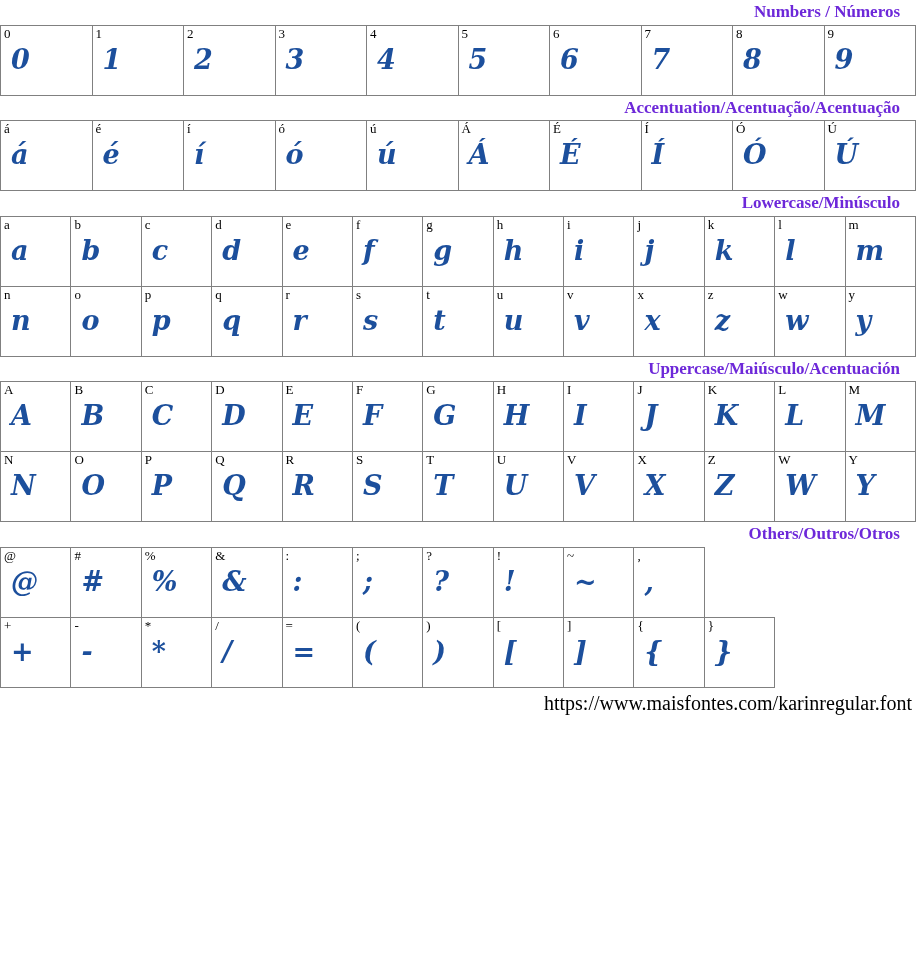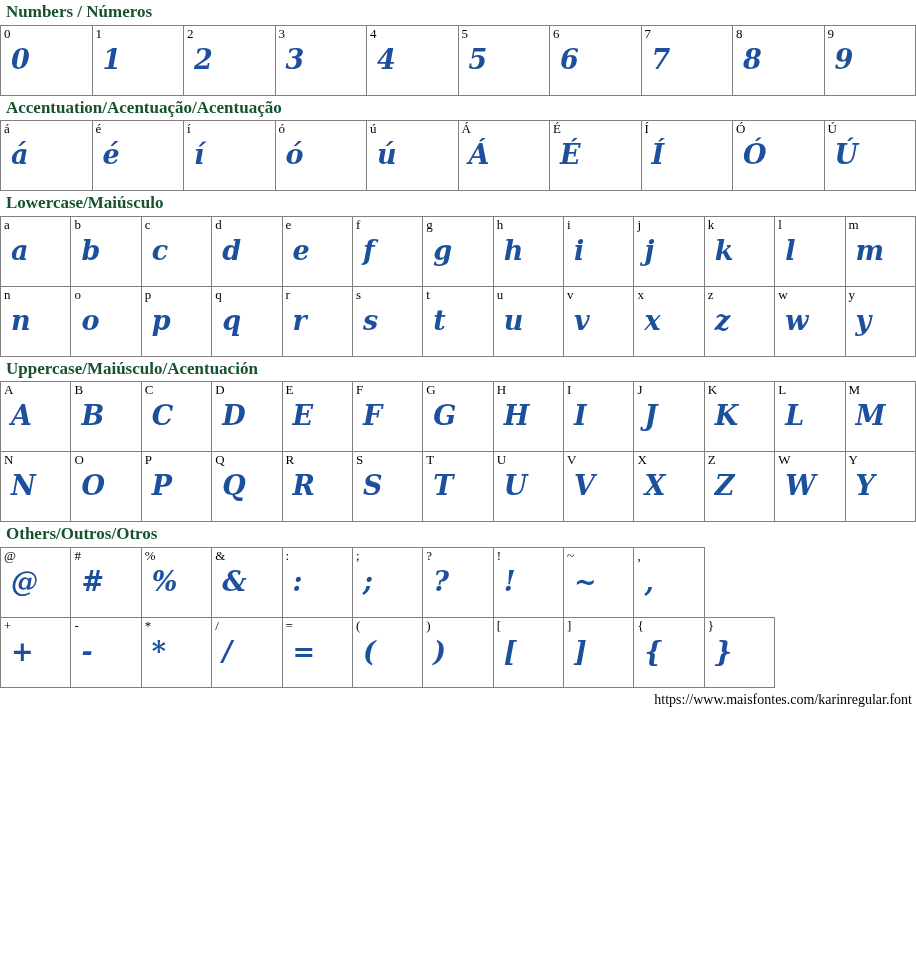--- a/index.html
+++ b/index.html
@@ -14,23 +14,24 @@
   .page {
     position: relative;
     width: 916px;
     height: 975px;
     overflow: hidden;
   }
   .section-title {
     font-family: "Liberation Serif", serif;
     font-weight: bold;
     font-size: 17px;
-    color: #14532d;
+    color: #6d28d9;
     padding: 2px 16px 3px 6px;
     line-height: 1.15;
+    text-align: right;
   }
   table.glyph-table {
     border-collapse: collapse;
     table-layout: fixed;
     width: 916px;
     margin: 0;
   }
   table.glyph-table td {
     border: 1px solid #808080;
     vertical-align: top;
@@ -60,21 +61,21 @@
     padding-left: 10px;
     line-height: 1.1;
     margin-top: 2px;
     letter-spacing: 0.5px;
   }
   
   tr.tall td { height: 70px; }
   .footer {
     text-align: right;
     font-family: "Liberation Serif", serif;
-    font-size: 14px;
+    font-size: 20px;
     color: #000000;
     padding: 4px 4px 0 0;
   }
   .sec-block { margin: 0; padding: 0; }
 </style>
 </head>
 <body>
 
 <div class="page">
 
@@ -172,21 +173,21 @@
         <td>
               <span class="cell-label">Ú</span>
               <span class="cell-glyph">Ú</span>
             </td>
       </tr>
     </tbody>
       </table>
   </div>
 
   <div class="sec-block">
-    <div class="section-title">Lowercase/Maiúsculo</div>
+    <div class="section-title">Lowercase/Minúsculo</div>
     <table class="glyph-table">
       <tbody>
           <tr class="tall">
         <td>
               <span class="cell-label">a</span>
               <span class="cell-glyph">a</span>
             </td>
         <td>
               <span class="cell-label">b</span>
               <span class="cell-glyph">b</span>

